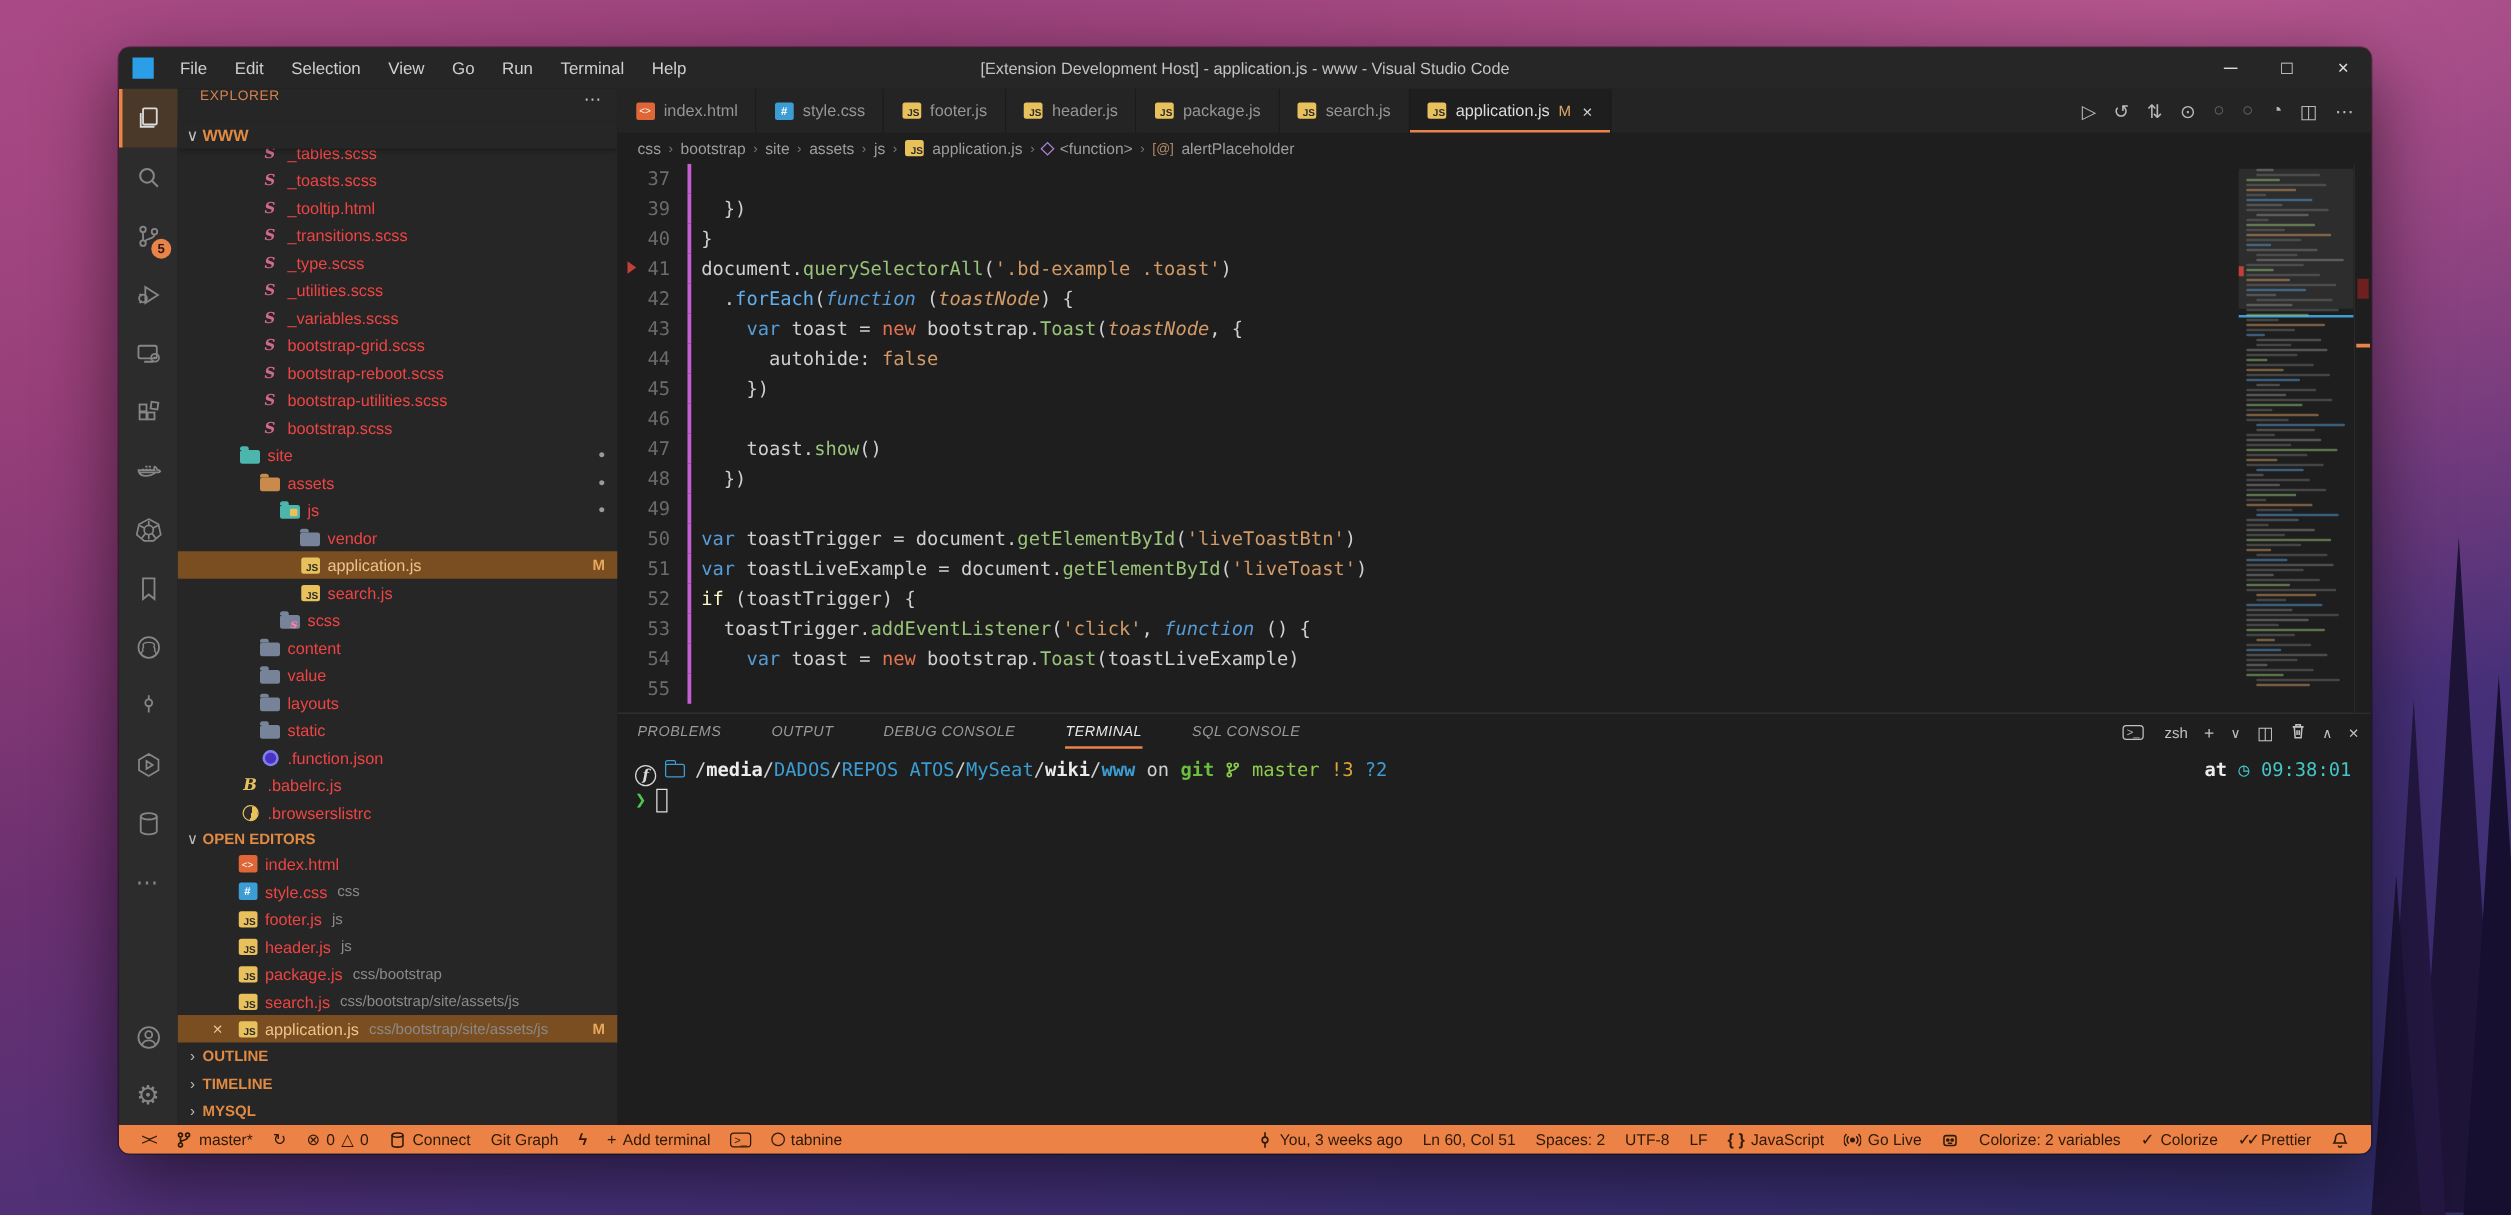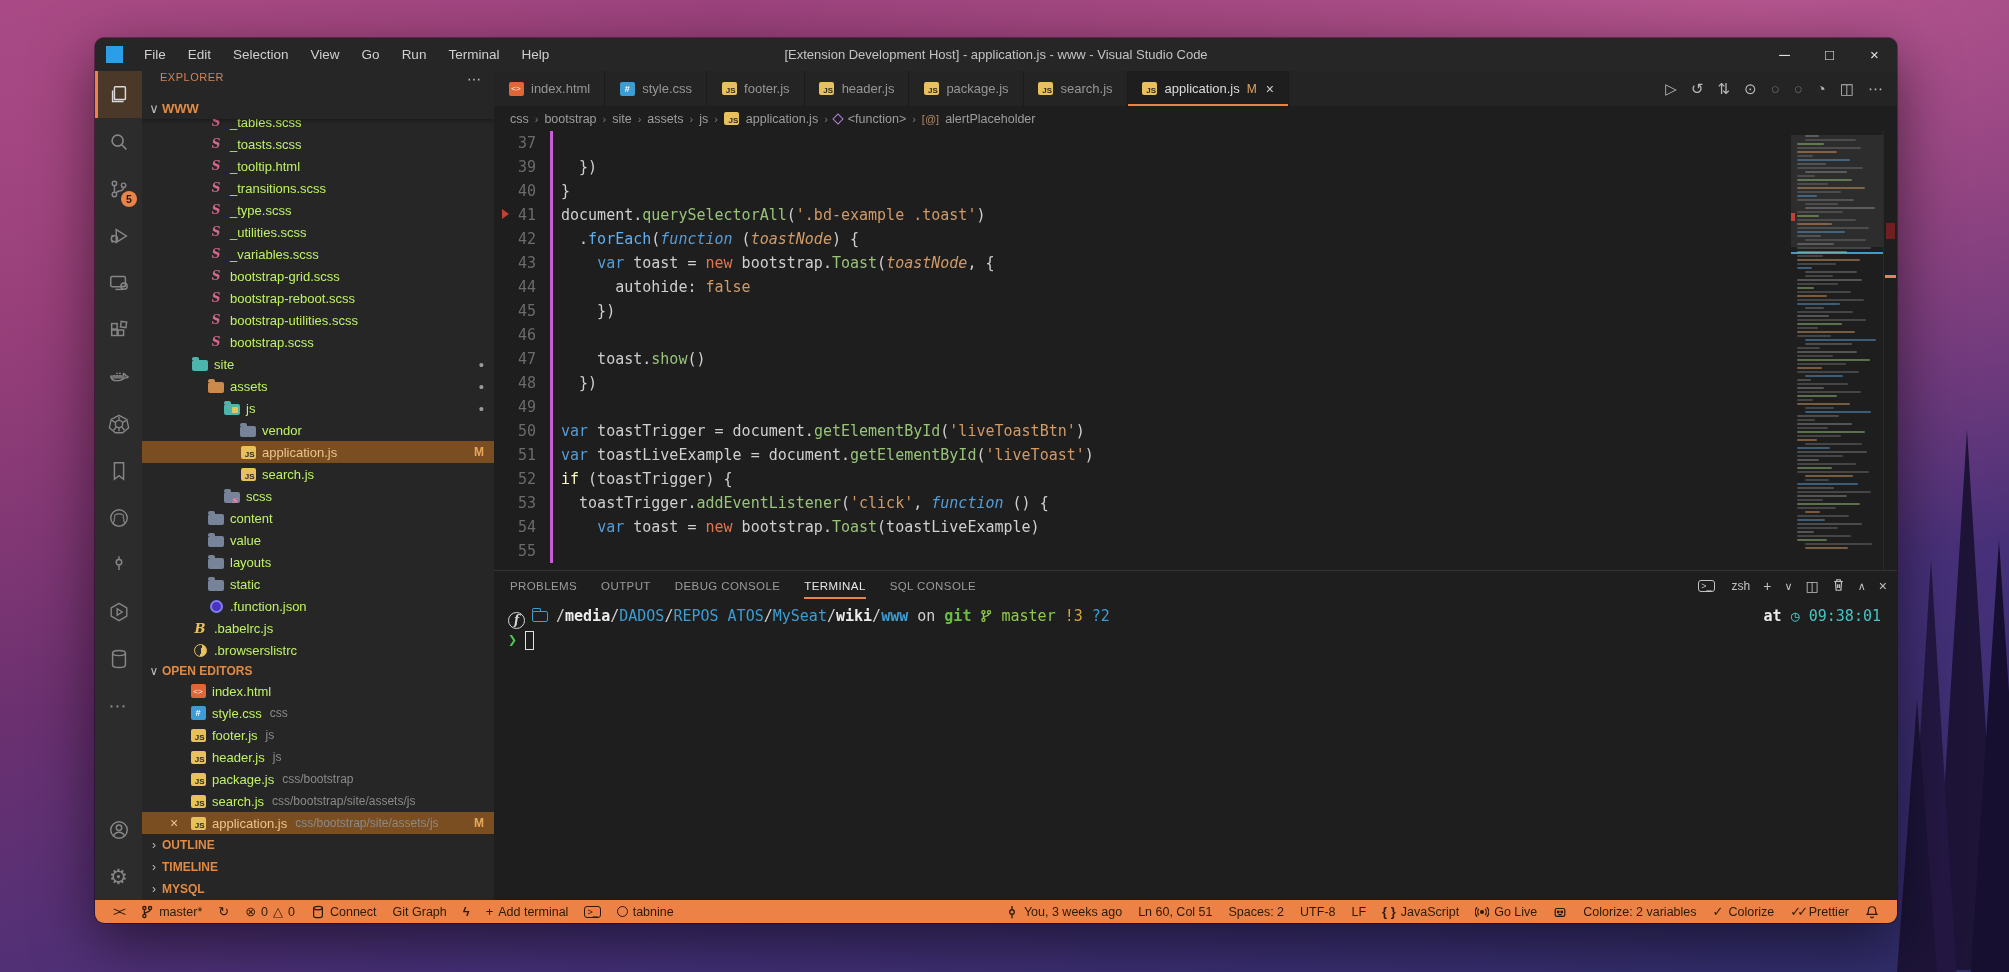--- a/index.html
+++ b/index.html
@@ -41,21 +41,21 @@
   .ab-spacer { flex:1; }
   .ab-gear { font-size:21px; }
   
   .sidebar { width:352px; background:#262626; flex:0 0 352px; display:flex; flex-direction:column; font-size:13px; color:#cccccc; overflow:hidden; }
   .sb-title { height:26px; display:flex; align-items:flex-start; padding:0 12px 0 18px; font-size:11px; letter-spacing:.5px; color:#d9824f; flex:0 0 26px; }
   .sb-title .dots { margin-left:auto; color:#bdbdbd; font-size:14px; letter-spacing:1px; }
   .sb-www { height:22px; display:flex; align-items:center; font-weight:bold; color:#e08a43; background:#262626; padding-left:4px; flex:0 0 22px; box-shadow:0 2px 4px rgba(0,0,0,.3); z-index:2; }
   .sb-www .chev { width:16px; text-align:center; color:#bdbdbd; font-weight:normal; }
   .tree { margin-top:-8px; }
   .row { height:22px; display:flex; align-items:center; white-space:nowrap; position:relative; }
-  .row .lbl { margin-left:6px; color:#bef264; }
+  .row .lbl { margin-left:6px; color:#ef4444; }
   .row.sel { background:#7a4e20; }
   .row.sel .lbl { color:#f0c28c; }
   .row .badge-dot { position:absolute; right:10px; color:#9a9a9a; font-size:15px; }
   .row .badge-m { position:absolute; right:10px; color:#e8a85c; font-weight:bold; font-size:12px; }
   .row .closex { position:absolute; left:28px; color:#e8c49a; font-size:14px; }
   .row .detail { margin-left:8px; color:#8a8a8a; font-size:12px; }
   .sec-head { height:22px; display:flex; align-items:center; font-weight:bold; color:#e08a43; font-size:12px; padding-left:4px; }
   .sec-head .chev { width:16px; text-align:center; color:#bdbdbd; font-weight:normal; }
   
   .fi { width:16px; height:16px; display:inline-flex; align-items:center; justify-content:center; flex:0 0 16px; font-size:10px; }
@@ -101,21 +101,21 @@
   .mm-bar { height:2px; margin-bottom:2px; border-radius:1px; opacity:.5; }
   .mm-view { position:absolute; left:0; right:0; top:4px; height:112px; background:rgba(255,255,255,.07); }
   .mm-blue { position:absolute; left:0; right:0; top:121px; height:2px; background:#3b9dd4; }
   .mm-reddot { position:absolute; left:0; top:82px; width:4px; height:8px; background:#c24038; }
   .vscroll { width:14px; flex:0 0 14px; position:relative; background:#1e1e1e; border-left:1px solid #2a2a2a; }
   .sc-red { position:absolute; left:2px; right:2px; top:92px; height:16px; background:#6e1f1f; }
   .sc-orange { position:absolute; left:1px; right:1px; top:144px; height:3px; background:#e8834a; }
   
   .panel { height:330px; flex:0 0 330px; border-top:1px solid #333; display:flex; flex-direction:column; background:#1e1e1e; }
   .panel-head { height:30px; display:flex; align-items:center; padding:0 10px 0 16px; flex:0 0 30px; }
-  .ptabs { display:flex; gap:24px; font-size:11.5px; letter-spacing:.4px; color:#9a9a9a; }
+  .ptabs { display:flex; gap:40px; font-size:11.5px; letter-spacing:.4px; color:#9a9a9a;font-style:italic; }
   .ptab { padding:6px 0 5px; cursor:default; }
   .ptab.active { color:#e7e7e7; border-bottom:2px solid #e8834a; }
   .panel-actions { margin-left:auto; display:flex; align-items:center; gap:13px; color:#c2c2c2; font-size:14px; }
   .term-box { border:1px solid #c2c2c2; border-radius:3px; font-size:9px; padding:0 2px; }
   .zsh-label { font-size:12px; margin-left:4px; }
   .term-body { flex:1; font-family:"DejaVu Sans Mono", monospace; font-size:15px; line-height:23px; padding:4px 14px 0; position:relative; color:#cfcfcf; }
   .f-circle { display:inline-flex; width:17px; height:17px; border:1.5px solid #d8d8d8; border-radius:50%; align-items:center; justify-content:center; font-family:"DejaVu Serif",serif; font-style:italic; font-weight:bold; font-size:12px; color:#d8d8d8; vertical-align:-3px; margin-right:7px; }
   .t-folder { display:inline-block; width:16px; height:11px; border:1.5px solid #3b9dd4; border-radius:2px; position:relative; vertical-align:-1px; margin-right:8px; }
   .t-folder::before { content:""; position:absolute; top:-4px; left:-1px; width:7px; height:3px; border:1.5px solid #3b9dd4; border-bottom:none; border-radius:2px 2px 0 0; }
   .tp-w{color:#cfcfcf} .tp-wb{color:#ececec;font-weight:bold} .tp-b{color:#3b9dd4} .tp-bb{color:#3b9dd4;font-weight:bold}

